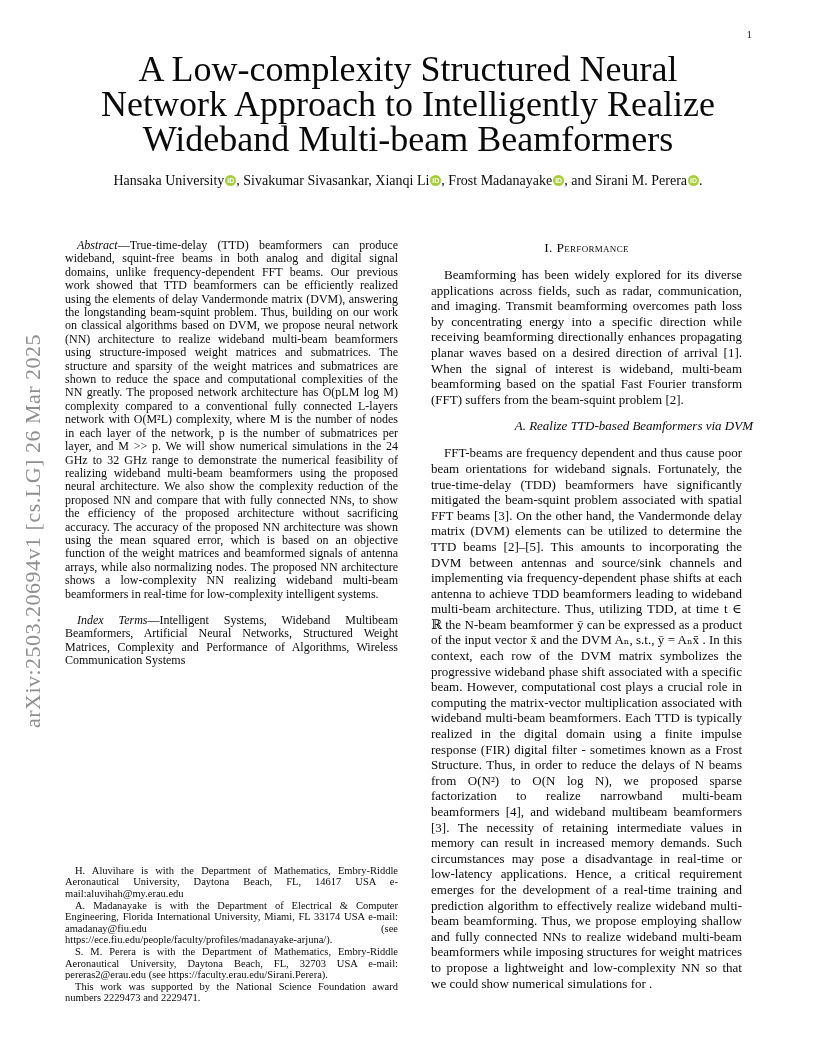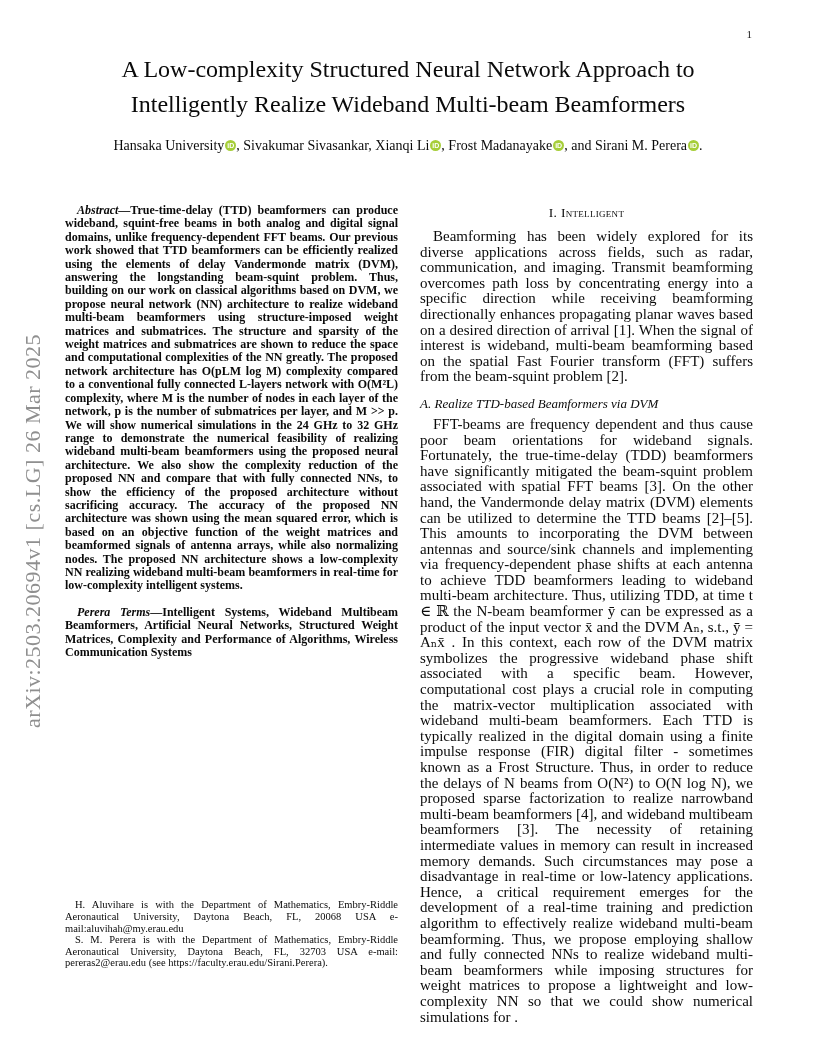--- a/index.html
+++ b/index.html
@@ -29,21 +29,21 @@
     transform: rotate(-90deg);
     font-size: 22px;
     letter-spacing: 0.5px;
     color: #8f8f8f;
     white-space: nowrap;
   }
   .title {
     margin: 52px auto 0;
     max-width: 655px;
     text-align: center;
-    font-size: 24px;
+    font-size: 36px;
     line-height: 35px;
     font-weight: 400;
   }
   .authors {
     margin-top: 16px;
     text-align: center;
     font-size: 14px;
   }
   .orcid {
     display: inline-flex;
@@ -64,21 +64,21 @@
     display: flex;
     gap: 22px;
     padding: 0 63px 0 65px;
     margin-top: 50px;
     height: 765px;
   }
   .col { flex: 1; text-align: justify; min-width: 0; }
   .col-left { display: flex; flex-direction: column; }
   .abstract, .index-terms {
     font-size: 12px;
-    font-weight: 700;
+    font-weight: 400;
     line-height: 13.4px;
     margin: 0;
     text-indent: 12px;
   }
   .index-terms { margin-top: 13px; }
   .abstract-label, .it-label { font-style: italic; }
   .footnotes {
     margin-top: auto;
     font-size: 10.5px;
     line-height: 11.6px;
@@ -86,30 +86,30 @@
   .footnotes p { margin: 0; text-indent: 10px; }
   .section-heading {
     font-size: 13.5px;
     font-weight: 400;
     font-variant: small-caps;
     text-align: center;
     margin: 1px 0 8px;
     letter-spacing: 0.3px;
   }
   .body-par {
-    font-size: 15px;
+    font-size: 13px;
     line-height: 15.6px;
-    margin: 0;
+    margin: 11px;
     text-indent: 13px;
   }
   .subsection-heading {
     font-size: 13px;
     font-style: italic;
     font-weight: 400;
-    text-align: left;
+    text-align: right;
     margin: 11px 0 5px;
   }
 </style>
 </head>
 <body>
 
 <div class="page">
 
   <div class="page-number">1</div>
 
@@ -119,30 +119,32 @@
 
   <div class="authors">
     <span>Hansaka University</span><span class="orcid">iD</span><span>, Sivakumar Sivasankar, Xianqi Li</span><span class="orcid">iD</span><span>, Frost Madanayake</span><span class="orcid">iD</span><span>, and Sirani M. Perera</span><span class="orcid">iD</span><span>.</span>
   </div>
 
   <div class="columns">
 
     <div class="col col-left">
       <p class="abstract"><span class="abstract-label">Abstract</span><span>—True-time-delay (TTD) beamformers can produce wideband, squint-free beams in both analog and digital signal domains, unlike frequency-dependent FFT beams. Our previous work showed that TTD beamformers can be efficiently realized using the elements of delay Vandermonde matrix (DVM), answering the longstanding beam-squint problem. Thus, building on our work on classical algorithms based on DVM, we propose neural network (NN) architecture to realize wideband multi-beam beamformers using structure-imposed weight matrices and submatrices. The structure and sparsity of the weight matrices and submatrices are shown to reduce the space and computational complexities of the NN greatly. The proposed network architecture has O(pLM log M) complexity compared to a conventional fully connected L-layers network with O(M²L) complexity, where M is the number of nodes in each layer of the network, p is the number of submatrices per layer, and M &gt;&gt; p. We will show numerical simulations in the 24 GHz to 32 GHz range to demonstrate the numerical feasibility of realizing wideband multi-beam beamformers using the proposed neural architecture. We also show the complexity reduction of the proposed NN and compare that with fully connected NNs, to show the efficiency of the proposed architecture without sacrificing accuracy. The accuracy of the proposed NN architecture was shown using the mean squared error, which is based on an objective function of the weight matrices and beamformed signals of antenna arrays, while also normalizing nodes. The proposed NN architecture shows a low-complexity NN realizing wideband multi-beam beamformers in real-time for low-complexity intelligent systems.</span></p>
 
-      <p class="index-terms"><span class="it-label">Perera Terms</span><span>—Intelligent Systems, Wideband Multibeam Beamformers, Artificial Neural Networks, Structured Weight Matrices, Complexity and Performance of Algorithms, Wireless Communication Systems</span></p>
+      <p class="index-terms"><span class="it-label">Index Terms</span><span>—Intelligent Systems, Wideband Multibeam Beamformers, Artificial Neural Networks, Structured Weight Matrices, Complexity and Performance of Algorithms, Wireless Communication Systems</span></p>
 
       <div class="footnotes">
-        <p>H. Aluvihare is with the Department of Mathematics, Embry-Riddle Aeronautical University, Daytona Beach, FL, 20068 USA e-mail:aluvihah@my.erau.edu</p>
+        <p>H. Aluvihare is with the Department of Mathematics, Embry-Riddle Aeronautical University, Daytona Beach, FL, 14617 USA e-mail:aluvihah@my.erau.edu</p>
+        <p>A. Madanayake is with the Department of Electrical &amp; Computer Engineering, Florida International University, Miami, FL 33174 USA e-mail: amadanay@fiu.edu (see https://ece.fiu.edu/people/faculty/profiles/madanayake-arjuna/).</p>
         <p>S. M. Perera is with the Department of Mathematics, Embry-Riddle Aeronautical University, Daytona Beach, FL, 32703 USA e-mail: pereras2@erau.edu (see https://faculty.erau.edu/Sirani.Perera).</p>
+        <p>This work was supported by the National Science Foundation award numbers 2229473 and 2229471.</p>
       </div>
     </div>
 
     <div class="col col-right">
-      <h2 class="section-heading">I. Intelligent</h2>
+      <h2 class="section-heading">I. Performance</h2>
       <p class="body-par">Beamforming has been widely explored for its diverse applications across fields, such as radar, communication, and imaging. Transmit beamforming overcomes path loss by concentrating energy into a specific direction while receiving beamforming directionally enhances propagating planar waves based on a desired direction of arrival [1]. When the signal of interest is wideband, multi-beam beamforming based on the spatial Fast Fourier transform (FFT) suffers from the beam-squint problem [2].</p>
 
       <h3 class="subsection-heading">A. Realize TTD-based Beamformers via DVM</h3>
       <p class="body-par">FFT-beams are frequency dependent and thus cause poor beam orientations for wideband signals. Fortunately, the true-time-delay (TDD) beamformers have significantly mitigated the beam-squint problem associated with spatial FFT beams [3]. On the other hand, the Vandermonde delay matrix (DVM) elements can be utilized to determine the TTD beams [2]–[5]. This amounts to incorporating the DVM between antennas and source/sink channels and implementing via frequency-dependent phase shifts at each antenna to achieve TDD beamformers leading to wideband multi-beam architecture. Thus, utilizing TDD, at time t ∈ ℝ the N-beam beamformer ȳ can be expressed as a product of the input vector x̄ and the DVM Aₙ, s.t., ȳ = Aₙx̄ . In this context, each row of the DVM matrix symbolizes the progressive wideband phase shift associated with a specific beam. However, computational cost plays a crucial role in computing the matrix-vector multiplication associated with wideband multi-beam beamformers. Each TTD is typically realized in the digital domain using a finite impulse response (FIR) digital filter - sometimes known as a Frost Structure. Thus, in order to reduce the delays of N beams from O(N²) to O(N log N), we proposed sparse factorization to realize narrowband multi-beam beamformers [4], and wideband multibeam beamformers [3]. The necessity of retaining intermediate values in memory can result in increased memory demands. Such circumstances may pose a disadvantage in real-time or low-latency applications. Hence, a critical requirement emerges for the development of a real-time training and prediction algorithm to effectively realize wideband multi-beam beamforming. Thus, we propose employing shallow and fully connected NNs to realize wideband multi-beam beamformers while imposing structures for weight matrices to propose a lightweight and low-complexity NN so that we could show numerical simulations for .</p>
     </div>
 
   </div>
 
 </div>
 

